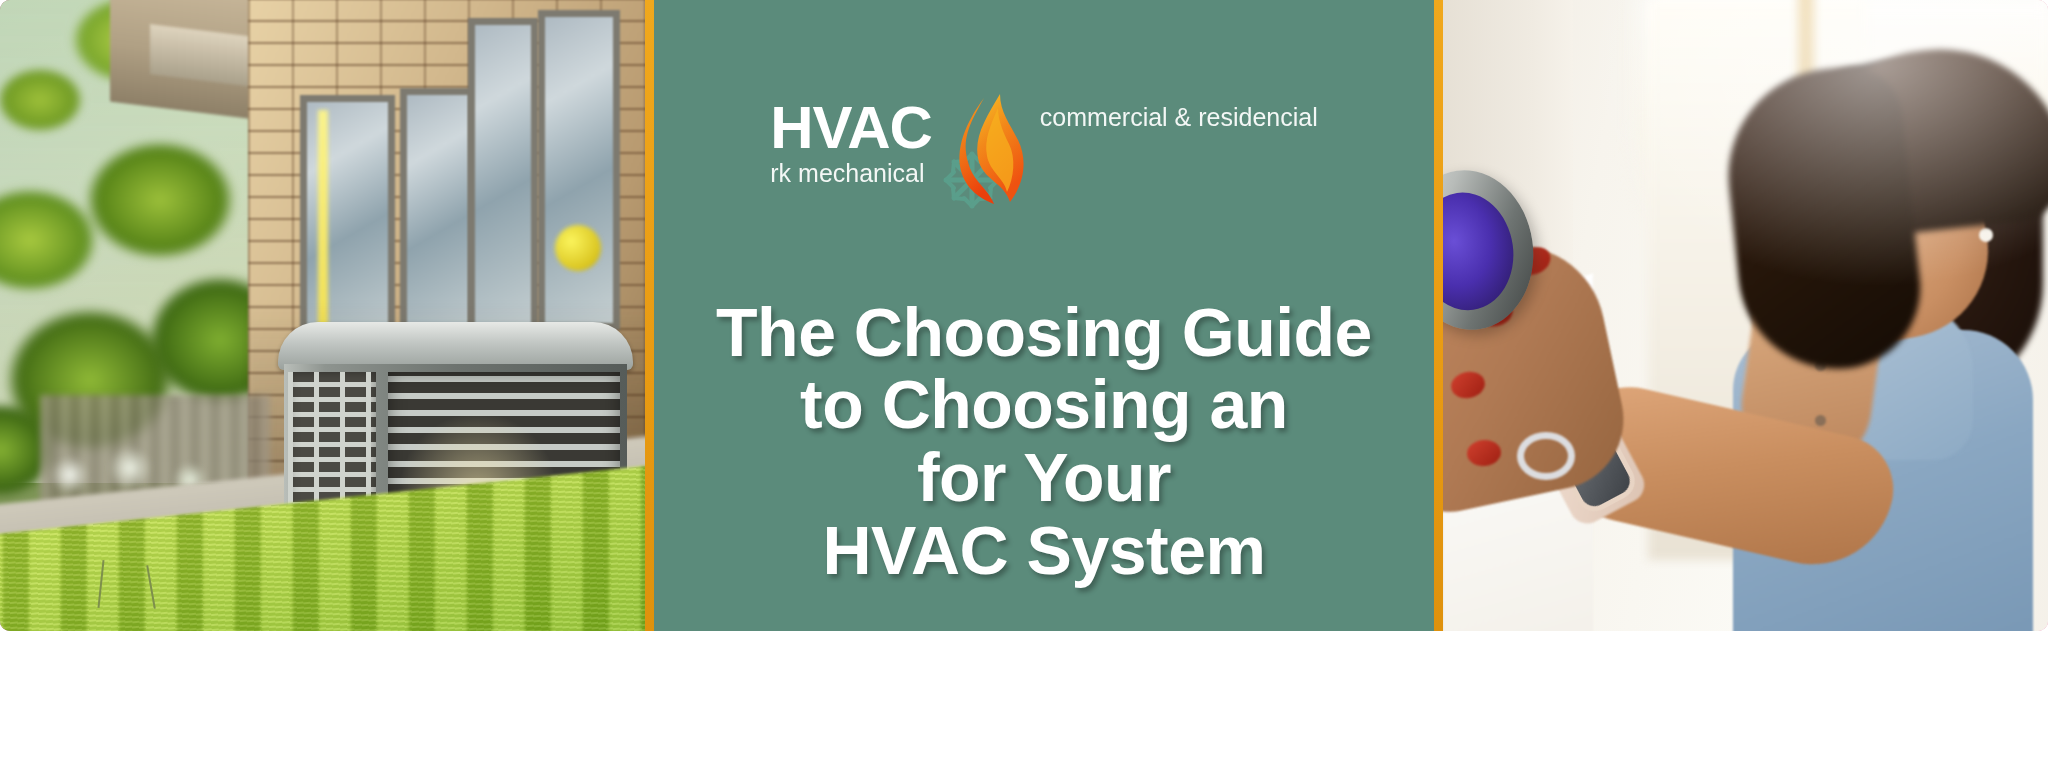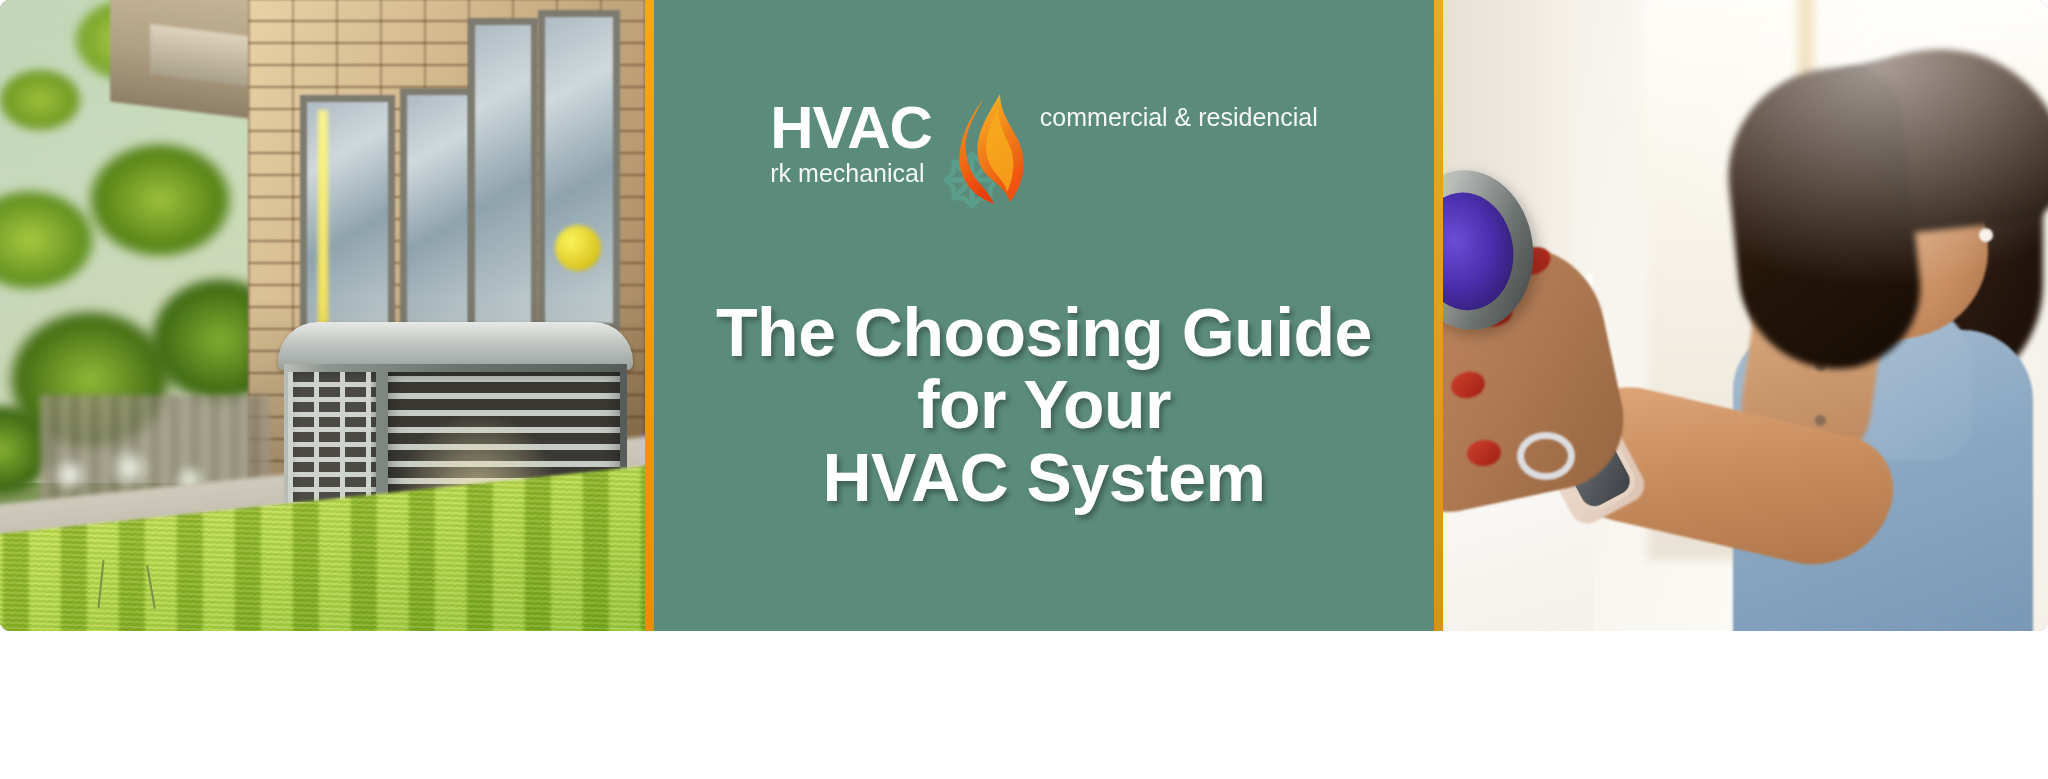--- a/index.html
+++ b/index.html
@@ -536,20 +536,21 @@
         </svg>
       </div>
 
       <div class="logo-right">
         <div class="logo-sub">commercial &amp; residencial</div>
       </div>
     </div>
 
     <h1 class="headline">
       <span class="hl-line">The Choosing Guide</span>
+      <span class="hl-line">to Choosing an</span>
       <span class="hl-line">for Your</span>
       <span class="hl-line">HVAC System</span>
     </h1>
   </div>
 
   <div class="divider-gold"></div>
 
   <div class="photo-right">
     <div class="pr-wall"></div>
     <div class="pr-window-blur"></div>

